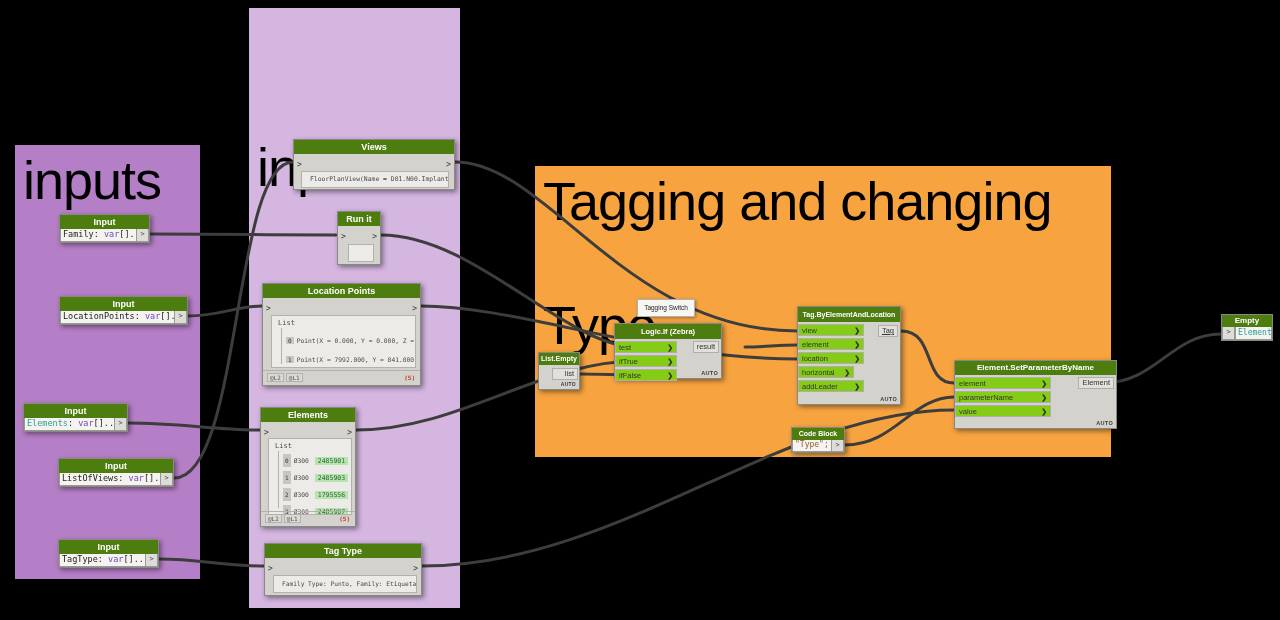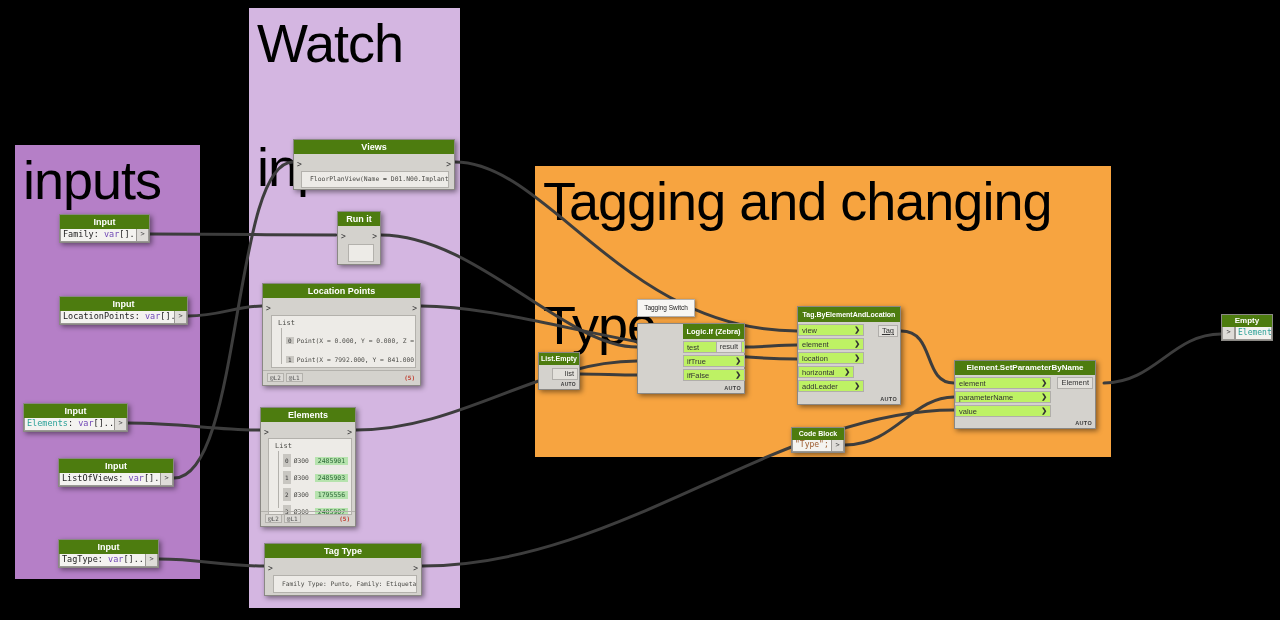--- a/index.html
+++ b/index.html
@@ -54,22 +54,22 @@
   .gval{background:#b6e3ae;color:#2e6b39;padding:0 3px;margin-left:6px;font-size:6.5px;}
   .wfoot{position:absolute;left:0;right:0;bottom:0;height:15px;border-top:1px solid #b3b1ac;
          font-size:6px;color:#555;padding:3px 4px 0 4px;box-sizing:border-box;}
   .pill{background:#dcdad6;border:1px solid #b3b1ac;padding:0 2px;margin-right:2px;
         font-family:"DejaVu Sans Mono",monospace;}
   .count{position:absolute;right:5px;top:3px;color:#c0392b;font-weight:bold;
          font-family:"DejaVu Sans Mono",monospace;}
 
   
   .frow{height:12px;margin-top:2px;}
-  .fcell{background:#bef264;border:1px solid #b0aeaa;height:12px;box-sizing:border-box;
-         display:flex;justify-content:space-between;align-items:center;
+  .fcell{background:#84cc16;border:1px solid #b0aeaa;height:12px;box-sizing:border-box;
+         display:flex;justify-content:space-between;align-items:flex-end;
          font-size:7.5px;padding:0 3px;color:#333;}
   .chev{font-weight:bold;font-size:7px;color:#333;}
   .ocell{position:absolute;right:2px;background:#e2e0db;border:1px solid #b0aeaa;height:12px;
          box-sizing:border-box;font-size:7.5px;line-height:10px;padding:0 3px;color:#333;}
   .auto{position:absolute;right:3px;bottom:2px;font-size:5.5px;font-weight:bold;color:#3a3a3a;
         letter-spacing:.3px;}
 
   
   .note{position:absolute;z-index:10;background:#f7f6f3;border:1px solid #b0b0b0;
         box-shadow:1px 1px 3px rgba(0,0,0,.35);font-size:6.5px;line-height:15px;
@@ -78,21 +78,21 @@
 </head>
 <body>
 
 <div id="canvas">
 
   <div class="group group-inputs">
     <div class="gtitle">inputs</div>
   </div>
 
   <div class="group group-watch">
-    <div class="gtitle"><span>Watch</span><br>
+    <div class="gtitle"><br>
     <span>inputs</span></div>
   </div>
 
   <div class="group group-tagging">
     <div class="gtitle"><span>Tagging and changing</span><br>
     <span>Type</span></div>
   </div>
 
   <svg class="wires" width="1280" height="620" viewBox="0 0 1280 620">
     <path d="M150,234 C230,234 270,235 336,235"></path>
@@ -223,21 +223,21 @@
     </div>
     <div class="wpanel" style="left:8px;top:31px;width:142px;height:16px;">
       <div class="wtext" style="font-size:6.2px;line-height:15px;">Family Type: Punto, Family: Etiqueta de</div>
     </div>
   </div>
 
   <div class="note" style="left:637px;top:299px;width:56px;height:16px;">
     <span>Tagging Switch</span>
   </div>
 
-  <div class="node" style="left:637px;top:323px;width:108px;height:71px;padding-left:45px;">
+  <div class="node" style="left:614px;top:323px;width:108px;height:56px;">
     <div class="nh small" style="height:15px;line-height:15px;font-size:7.5px;">Logic.If (Zebra)</div>
     <div class="frow">
         <div class="fcell" style="width:62px;">
           <span>test</span>
           <span class="chev">❯</span>
         </div>
       </div>
     <div class="frow">
         <div class="fcell" style="width:62px;">
           <span>ifTrue</span>
@@ -297,21 +297,21 @@
   </div>
 
   <div class="node" style="left:791px;top:427px;width:54px;">
     <div class="nh small">Code Block</div>
     <div class="nb" style="height:12px;">
       <div class="code-cell brown" style="font-size:8px;line-height:10px;">"Type";</div>
       <div class="port-cell" style="line-height:10px;">&gt;</div>
     </div>
   </div>
 
-  <div class="node" style="left:954px;top:360px;width:142px;height:69px;">
+  <div class="node" style="left:954px;top:360px;width:163px;height:69px;">
     <div class="nh" style="font-size:8px;">Element.SetParameterByName</div>
     <div class="frow">
         <div class="fcell" style="width:96px;">
           <span>element</span>
           <span class="chev">❯</span>
         </div>
       </div>
     <div class="frow">
         <div class="fcell" style="width:96px;">
           <span>parameterName</span>

